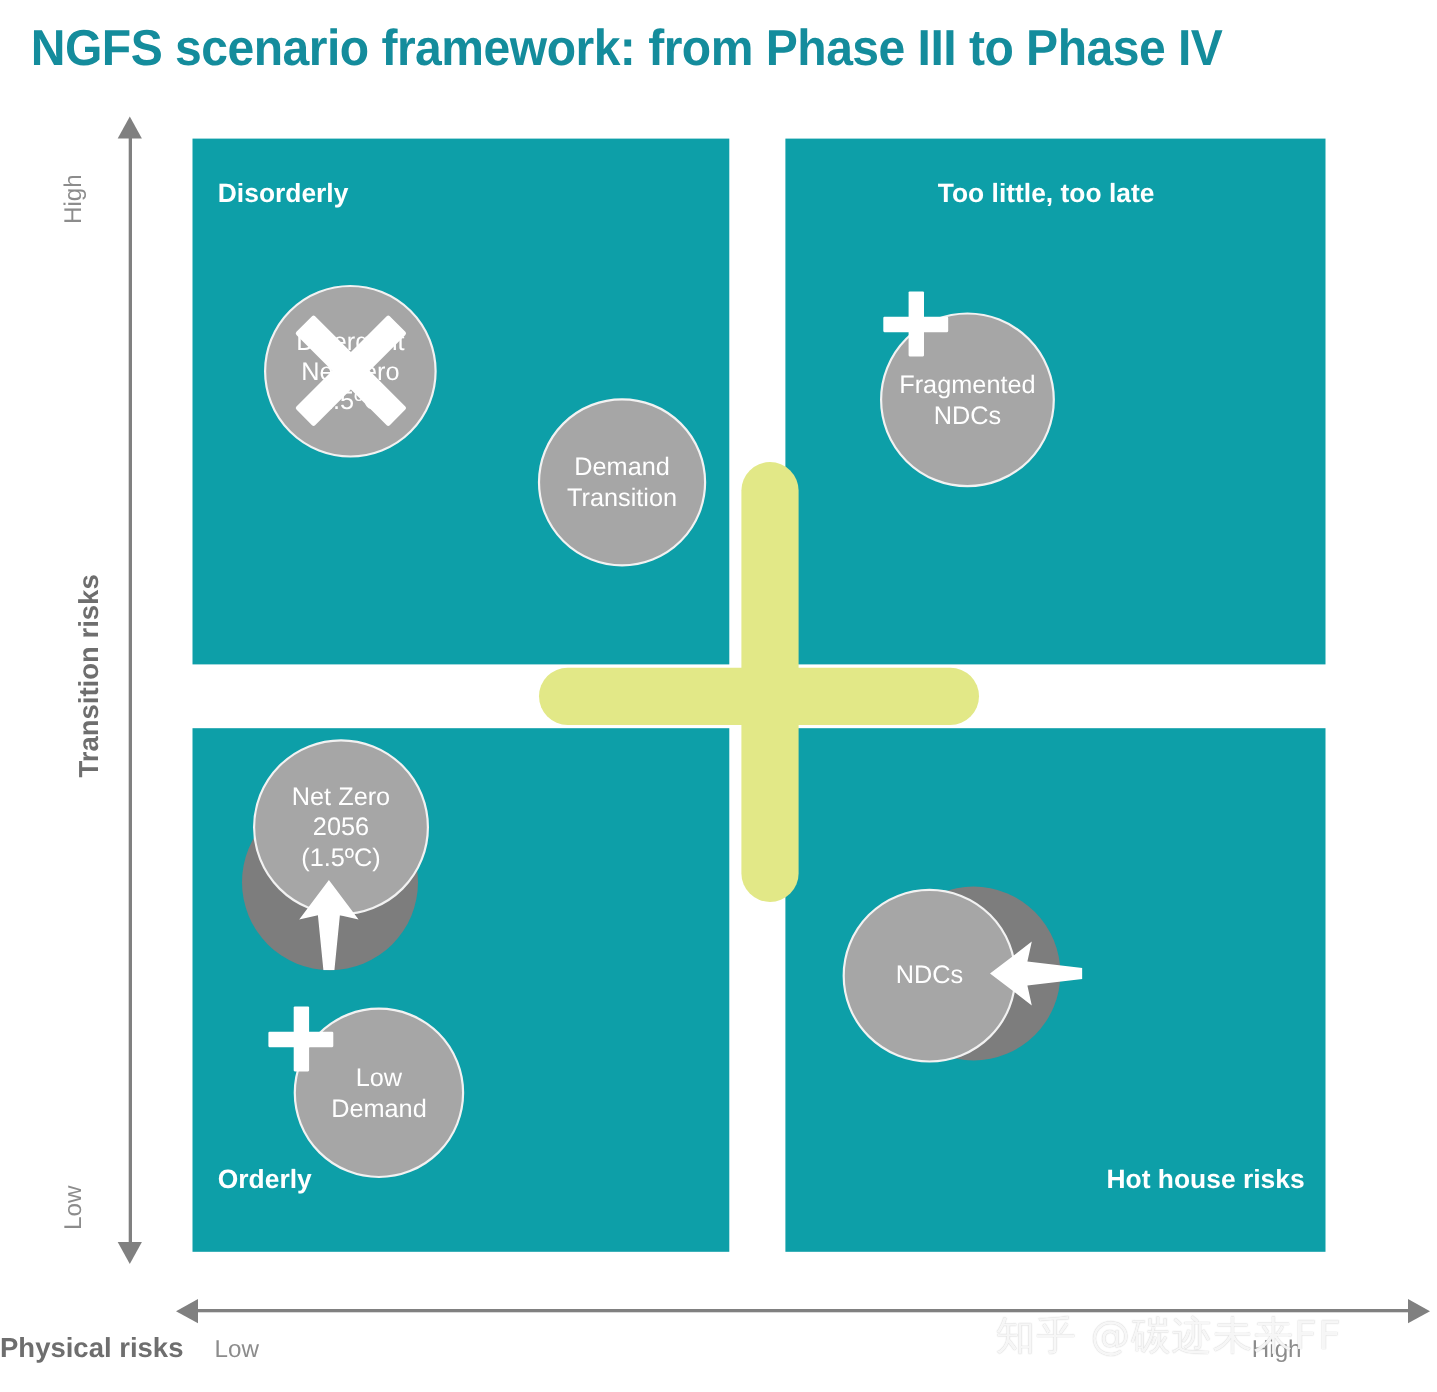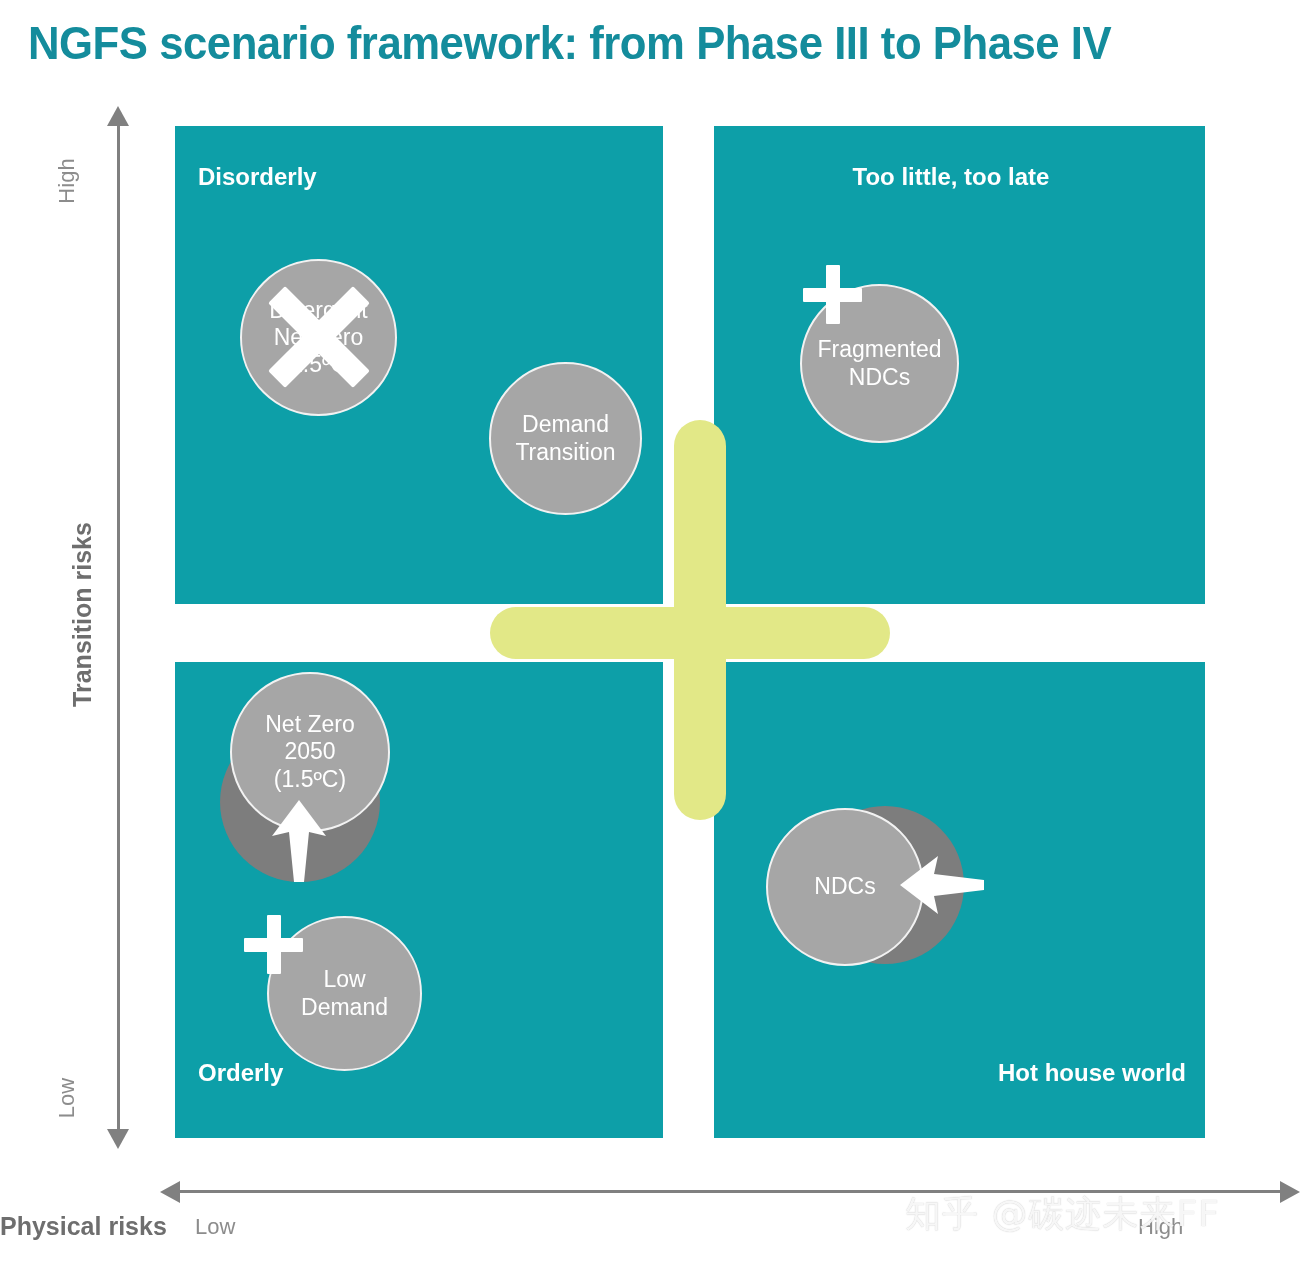--- a/index.html
+++ b/index.html
@@ -226,21 +226,21 @@
   <div class="quad" id="quad-tr"></div>
   <div class="quad" id="quad-bl"></div>
   <div class="quad" id="quad-br"></div>
 
   <div class="ycross" id="ycross-v"></div>
   <div class="ycross" id="ycross-h"></div>
 
   <div class="quad-label" id="label-tl">Disorderly</div>
   <div class="quad-label" id="label-tr">Too little, too late</div>
   <div class="quad-label" id="label-bl">Orderly</div>
-  <div class="quad-label" id="label-br">Hot house world</div>
+  <div class="quad-label" id="label-br">Hot house risks</div>
 
   <div class="bubble-group" style="left:240px; top:259px; width:157px; height:157px;">
     <div class="bubble-front" style="left:0; top:0; width:157px; height:157px;">
       <span>
         <span>Divergent</span><br>
         <span>Net Zero</span><br>
         <span>(1.5ºC)</span>
       </span>
     </div>
     <div class="xmark" style="left:19px; top:18px; width:120px; height:120px;"></div>
@@ -263,21 +263,21 @@
       </span>
     </div>
     <div class="plus" style="left:3px; top:-19px; width:59px; height:59px;"></div>
   </div>
 
   <div class="bubble-group" style="left:220px; top:672px; width:170px; height:210px;">
     <div class="bubble-back" style="left:0; top:50px; width:160px; height:160px;"></div>
     <div class="bubble-front" style="left:10px; top:0; width:160px; height:160px;">
       <span>
         <span>Net Zero</span><br>
-        <span>2050</span><br>
+        <span>2056</span><br>
         <span>(1.5ºC)</span>
       </span>
     </div>
     <svg class="arrow-up" style="left:50px; top:128px;" width="58" height="82" viewBox="0 0 58 82">
       <path d="M29 0 L56 36 L39 32 L34 82 L24 82 L19 32 L2 36 Z" fill="#FFFFFF"></path>
     </svg>
   </div>
 
 
   <div class="bubble-group" style="left:267px; top:916px; width:155px; height:155px;">

